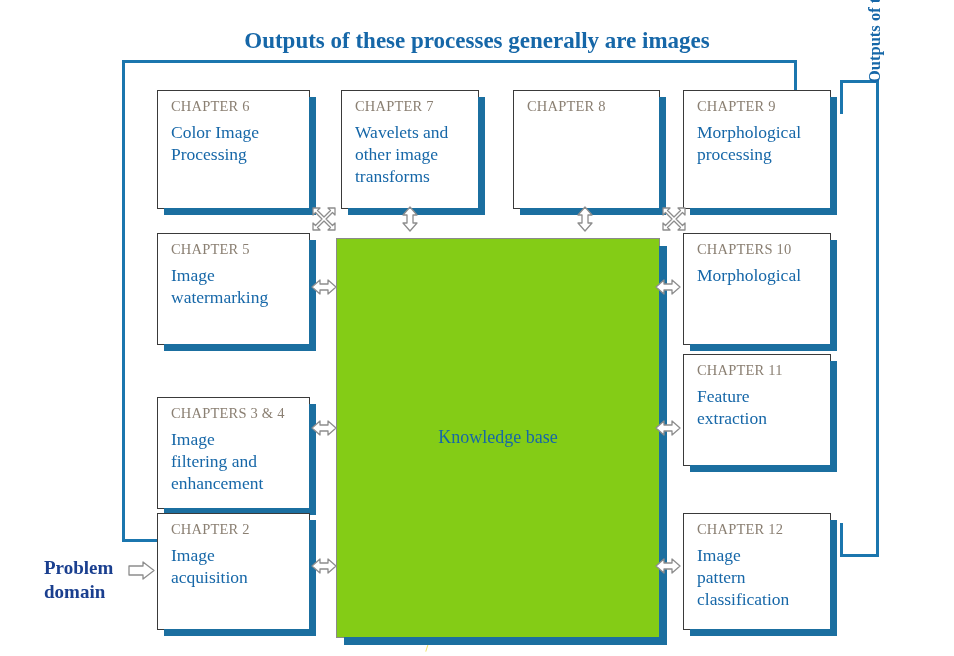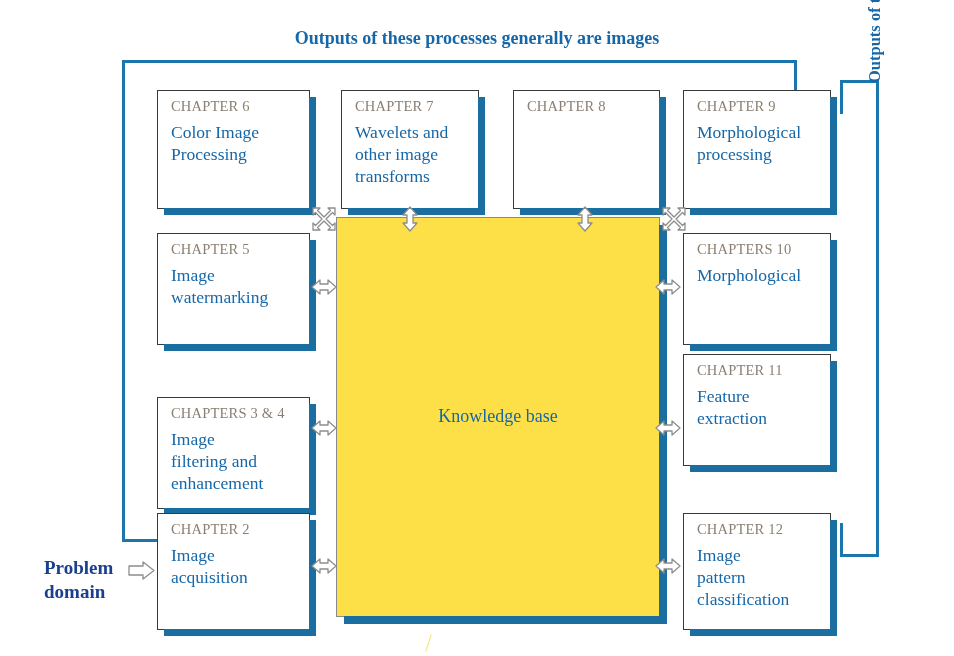--- a/index.html
+++ b/index.html
@@ -46,23 +46,23 @@
     position:absolute;
     left:13px;top:30px;
     font-size:17.5px;
     line-height:22px;
     color:#1667a8;
   }
 
   
   #kb{
     position:absolute;
-    left:336px;top:217px;
+    left:336px;top:238px;
     width:324px;height:400px;
-    background:#fde047;
+    background:#84cc16;
     border:1.5px solid #8a8a8a;
     box-sizing:border-box;
     z-index:4;
     padding-left:32px;
   }
   #kb .kshadow-r{
     position:absolute;top:7px;right:-8px;width:8px;bottom:-8px;
     background:#1b6fa0;z-index:-1;
   }
   #kb .kshadow-b{
@@ -78,21 +78,21 @@
   }
 
   
   .br{position:absolute;background:#1b76ae;z-index:2;}
 
   
   #top-heading{
     position:absolute;
     left:0;right:0;top:28px;
     text-align:center;
-    font-size:18px;
+    font-size:23px;
     font-weight:bold;
     color:#1667a8;
     z-index:8;
   }
   #right-heading{
     position:absolute;
     left:865px;top:55px;
     width:560px;
     transform:rotate(-90deg);
     transform-origin:14px 14px;

